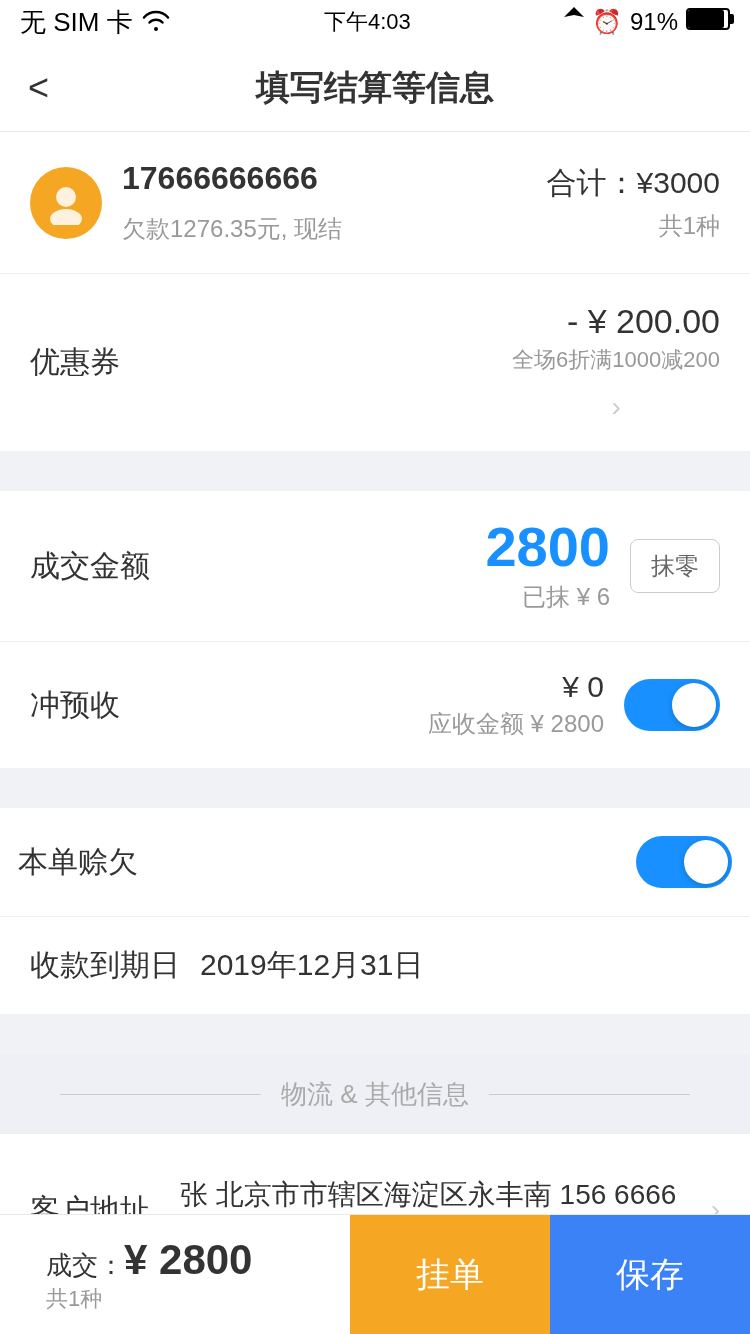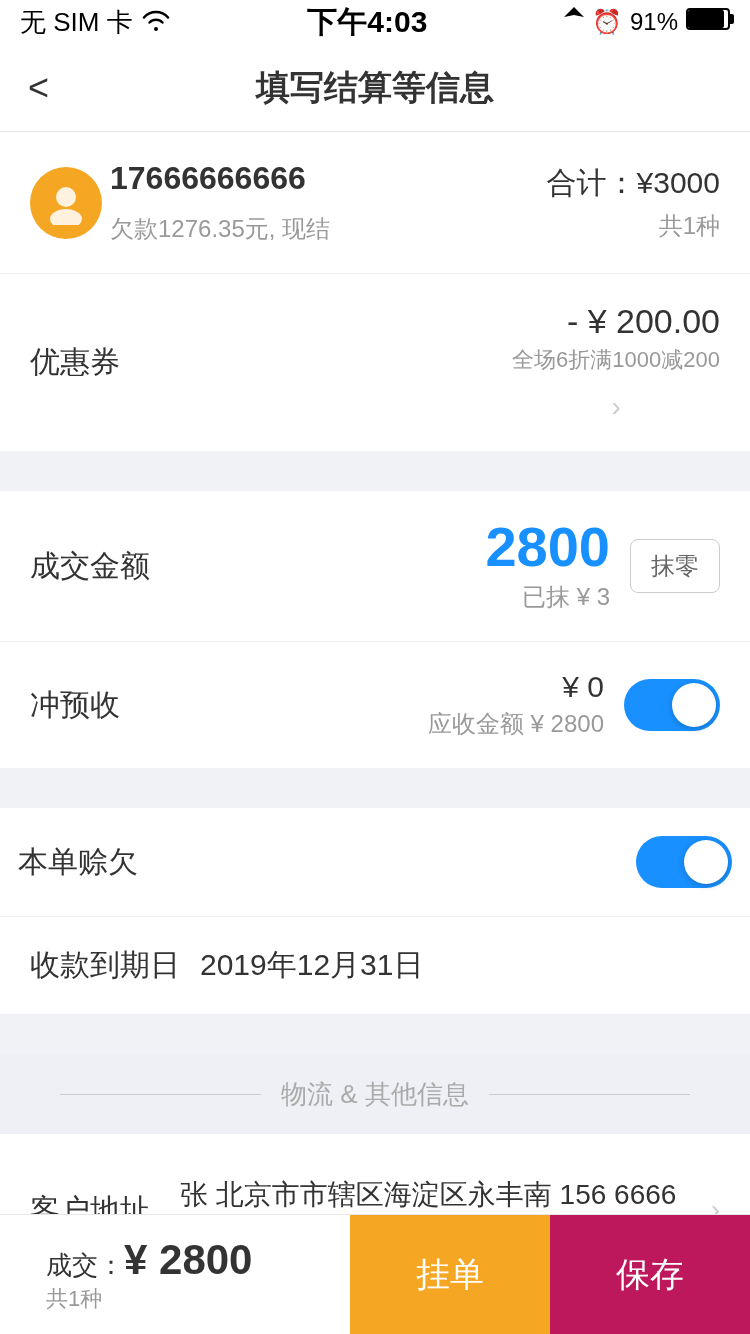--- a/index.html
+++ b/index.html
@@ -20,21 +20,21 @@
       height: 44px;
       background: #fff;
       display: flex;
       align-items: center;
       justify-content: space-between;
       padding: 0 20px;
       font-size: 26px;
       color: #000;
     }
     .status-left { display: flex; align-items: center; gap: 8px; }
-    .status-center { font-size: 30px; font-weight: 700; }
+    .status-center { font-size: 22px; font-weight: 400; }
     .status-right { display: flex; align-items: center; gap: 8px; font-size: 24px; }
     .battery {
       width: 44px; height: 22px; border: 2px solid #000; border-radius: 4px;
       position: relative; display: inline-block;
     }
     .battery::after {
       content: ''; width: 4px; height: 10px; background: #000;
       position: absolute; right: -6px; top: 4px; border-radius: 0 2px 2px 0;
     }
     .battery-fill {
@@ -80,21 +80,21 @@
     
     .customer-row {
       padding: 28px 30px;
       display: flex;
       align-items: center;
       justify-content: space-between;
     }
     .customer-left {
       display: flex;
       align-items: center;
-      gap: 8px;
+      gap: 20px;
     }
     .avatar {
       width: 72px; height: 72px;
       background: #f5a623;
       border-radius: 50%;
       display: flex; align-items: center; justify-content: center;
     }
     .avatar svg { width: 44px; height: 44px; }
     .customer-info {}
     .customer-phone { font-size: 32px; font-weight: 600; color: #333; }
@@ -262,21 +262,21 @@
       width: 200px;
       background: #f5a623;
       color: #fff;
       font-size: 34px;
       font-weight: 500;
       display: flex; align-items: center; justify-content: center;
       cursor: pointer;
     }
     .btn-save {
       width: 200px;
-      background: #be185d;
+      background: #3b82f6;
       color: #fff;
       font-size: 34px;
       font-weight: 500;
       display: flex; align-items: center; justify-content: center;
       cursor: pointer;
     }
   </style>
 </head>
 <body>
 
@@ -346,21 +346,21 @@
   </div>
 
   <div class="section-divider"></div>
 
   <div class="card">
     <div class="deal-row">
       <span class="deal-label">成交金额</span>
       <div class="deal-right">
         <div class="deal-amount-block">
           <div class="deal-amount">2800</div>
-          <div class="deal-rubbed">已抹  ¥ 3</div>
+          <div class="deal-rubbed">已抹  ¥ 6</div>
         </div>
         <button class="round-zero-btn">抹零</button>
       </div>
     </div>
 
     <div class="advance-row">
       <span class="advance-label">冲预收</span>
       <div class="advance-right">
         <div class="advance-amount-block">
           <div class="advance-amount">¥ 0</div>

